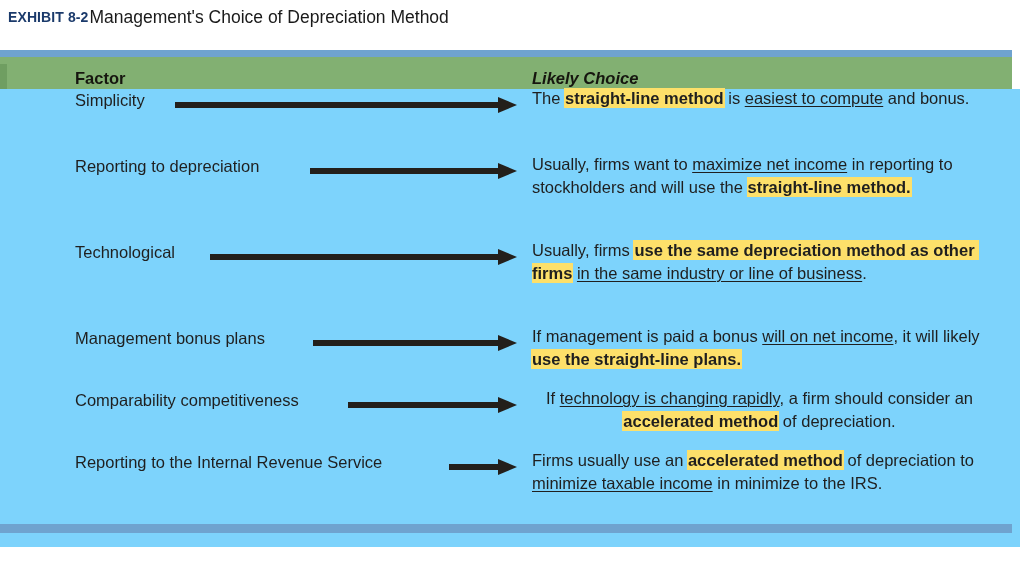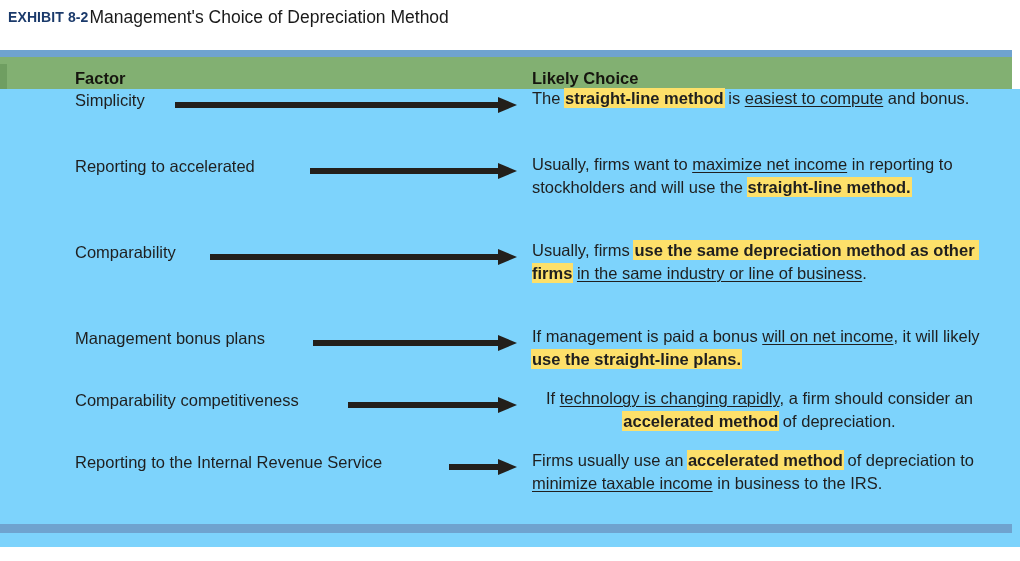--- a/index.html
+++ b/index.html
@@ -95,21 +95,21 @@
   }
   .thead .th {
     position: absolute;
     top: 12px;
     font-size: 16.5px;
     font-weight: bold;
     color: #16160f;
     white-space: pre;
   }
   .th-factor { left: 75px; }
-  .th-choice { left: 532px; }
+  .th-choice { left: 532px; font-style: italic; }
 
   
   .tbody {
     position: absolute;
     left: 0;
     top: 39px;
     width: 1012px;
     height: 458px;
     background: #7dd3fc;
     padding-left: 16px;
@@ -208,31 +208,31 @@
             <span class="factor-label">Simplicity</span>
           </div>
           <div class="arrow" style="left: 175px; width: 342px;">
             <div class="shaft" style="width: 325px;"></div>
             <div class="head"></div>
           </div>
           <div class="choice-cell" style="top: -2px;"><span class="seg">The </span><span class="seg hl">straight-line method</span><span class="seg"> is </span><span class="seg ul">easiest to compute</span><span class="seg"> and bonus.</span></div>
         </div>
         <div class="row" style="top: 66px;">
           <div class="factor-cell">
-            <span class="factor-label">Reporting to accelerated</span>
+            <span class="factor-label">Reporting to depreciation</span>
           </div>
           <div class="arrow" style="left: 310px; width: 207px;">
             <div class="shaft" style="width: 190px;"></div>
             <div class="head"></div>
           </div>
           <div class="choice-cell" style="top: -2px;"><span class="seg">Usually, firms want to </span><span class="seg ul">maximize net income</span><span class="seg"> in reporting to stockholders and will use the </span><span class="seg hl">straight-line method.</span></div>
         </div>
         <div class="row" style="top: 152px;">
           <div class="factor-cell">
-            <span class="factor-label">Comparability</span>
+            <span class="factor-label">Technological</span>
           </div>
           <div class="arrow" style="left: 210px; width: 307px;">
             <div class="shaft" style="width: 290px;"></div>
             <div class="head"></div>
           </div>
           <div class="choice-cell" style="top: -2px;"><span class="seg">Usually, firms </span><span class="seg hl">use the same depreciation method as other firms</span><span class="seg"> </span><span class="seg ul">in the same industry or line of business</span><span class="seg">.</span></div>
         </div>
         <div class="row" style="top: 238px;">
           <div class="factor-cell">
             <span class="factor-label">Management bonus plans</span>
@@ -254,20 +254,20 @@
           <div class="choice-cell" style="top: -2px; text-align: center;"><span class="seg">If </span><span class="seg ul">technology is changing rapidly</span><span class="seg">, a firm should consider an </span><span class="seg hl">accelerated method</span><span class="seg"> of depreciation.</span></div>
         </div>
         <div class="row" style="top: 362px;">
           <div class="factor-cell">
             <span class="factor-label">Reporting to the Internal Revenue Service</span>
           </div>
           <div class="arrow" style="left: 449px; width: 68px;">
             <div class="shaft" style="width: 51px;"></div>
             <div class="head"></div>
           </div>
-          <div class="choice-cell" style="top: -2px;"><span class="seg">Firms usually use an </span><span class="seg hl">accelerated method</span><span class="seg"> of depreciation to </span><span class="seg ul">minimize taxable income</span><span class="seg"> in business to the IRS.</span></div>
+          <div class="choice-cell" style="top: -2px;"><span class="seg">Firms usually use an </span><span class="seg hl">accelerated method</span><span class="seg"> of depreciation to </span><span class="seg ul">minimize taxable income</span><span class="seg"> in minimize to the IRS.</span></div>
         </div>
       </div>
 
     <div class="rule-bottom"></div>
   </div>
 
 </div>
 
 </body></html>

